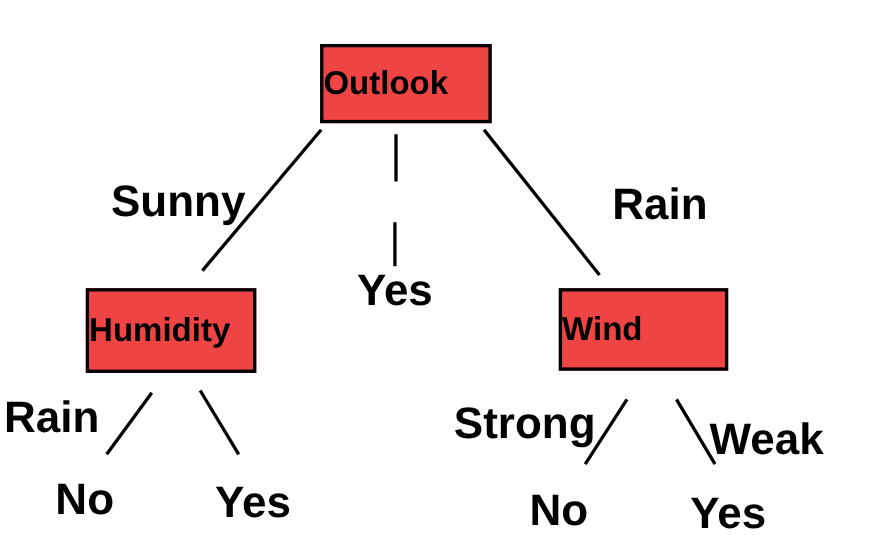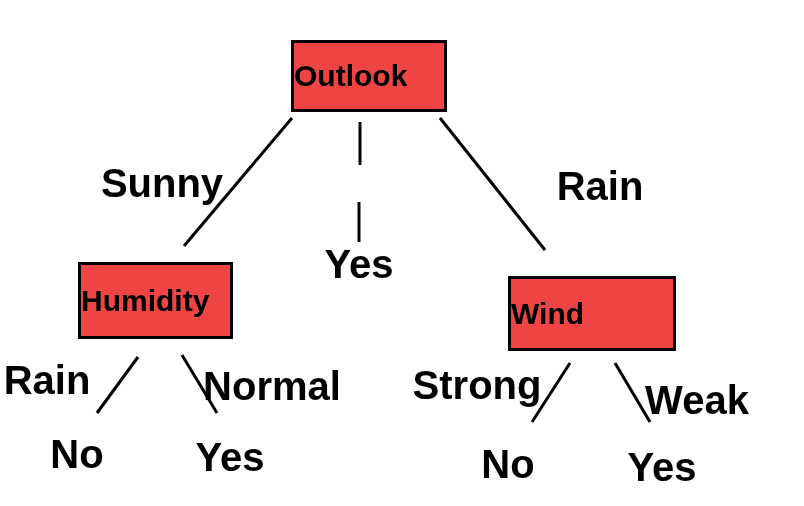--- a/index.html
+++ b/index.html
@@ -32,21 +32,21 @@
     border: 3px solid #000000;
     background: #ef4444;
     display: flex;
     align-items: center;
     font-weight: bold;
     font-size: 30px;
     line-height: 1;
   }
   .node-outlook  { left: 291px; top: 40px;  width: 156px; height: 72px; }
   .node-humidity { left: 78px;  top: 262px; width: 155px; height: 77px; }
-  .node-wind     { left: 508px; top: 276px; width: 168px; height: 75px; }
+  .node-wind     { left: 508px; top: 262px; width: 154px; height: 75px; }
   .lbl {
     position: absolute;
     transform: translateX(-50%);
     font-weight: bold;
     font-size: 40px;
     line-height: 1;
     white-space: nowrap;
   }
   .lbl-sunny     { left: 162px; top: 163px; }
   .lbl-overcast  { left: 361px; top: 166px; }
@@ -88,21 +88,20 @@
   <div class="node node-wind">
     <span>Wind</span>
   </div>
 
   <div class="lbl lbl-sunny">Sunny</div>
   <div class="lbl lbl-rain">Rain</div>
 
   <div class="lbl lbl-yes-mid">Yes</div>
 
   <div class="lbl lbl-high">Rain</div>
-  <div class="lbl lbl-normal">Normal</div>
   <div class="lbl lbl-no-left">No</div>
   <div class="lbl lbl-yes-left">Yes</div>
 
   <div class="lbl lbl-strong">Strong</div>
   <div class="lbl lbl-weak">Weak</div>
   <div class="lbl lbl-no-right">No</div>
   <div class="lbl lbl-yes-right">Yes</div>
 
 </div>
 

